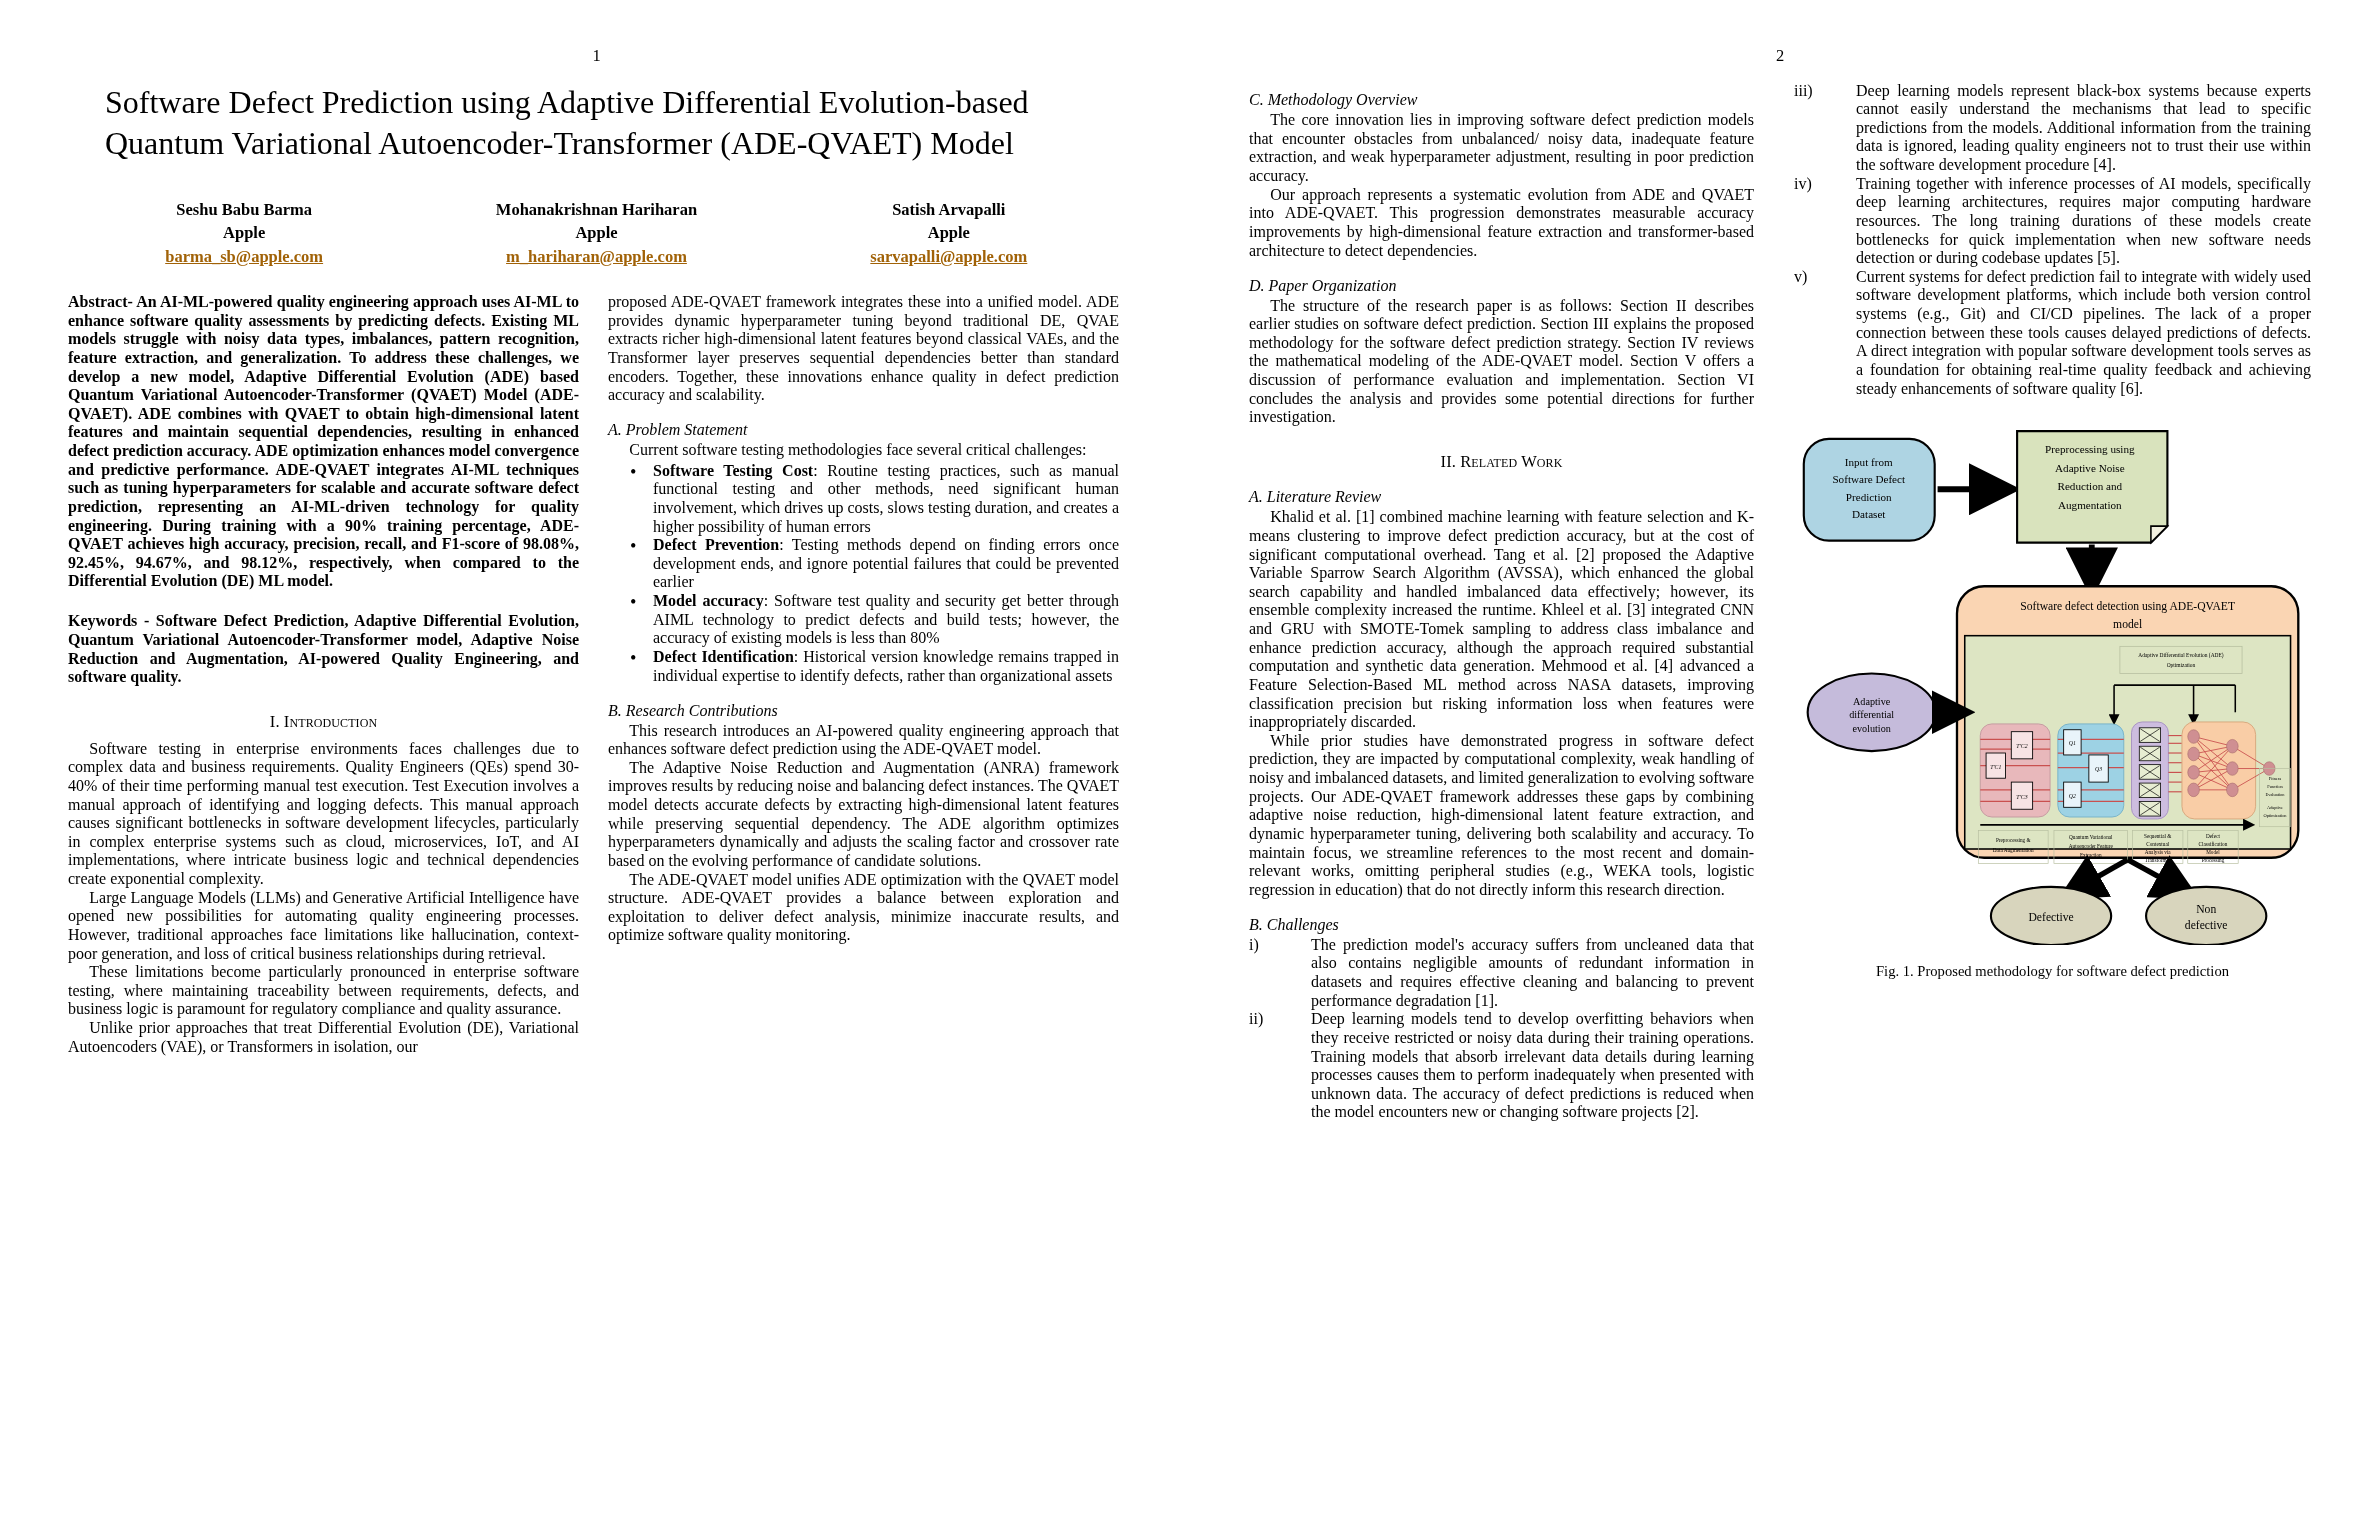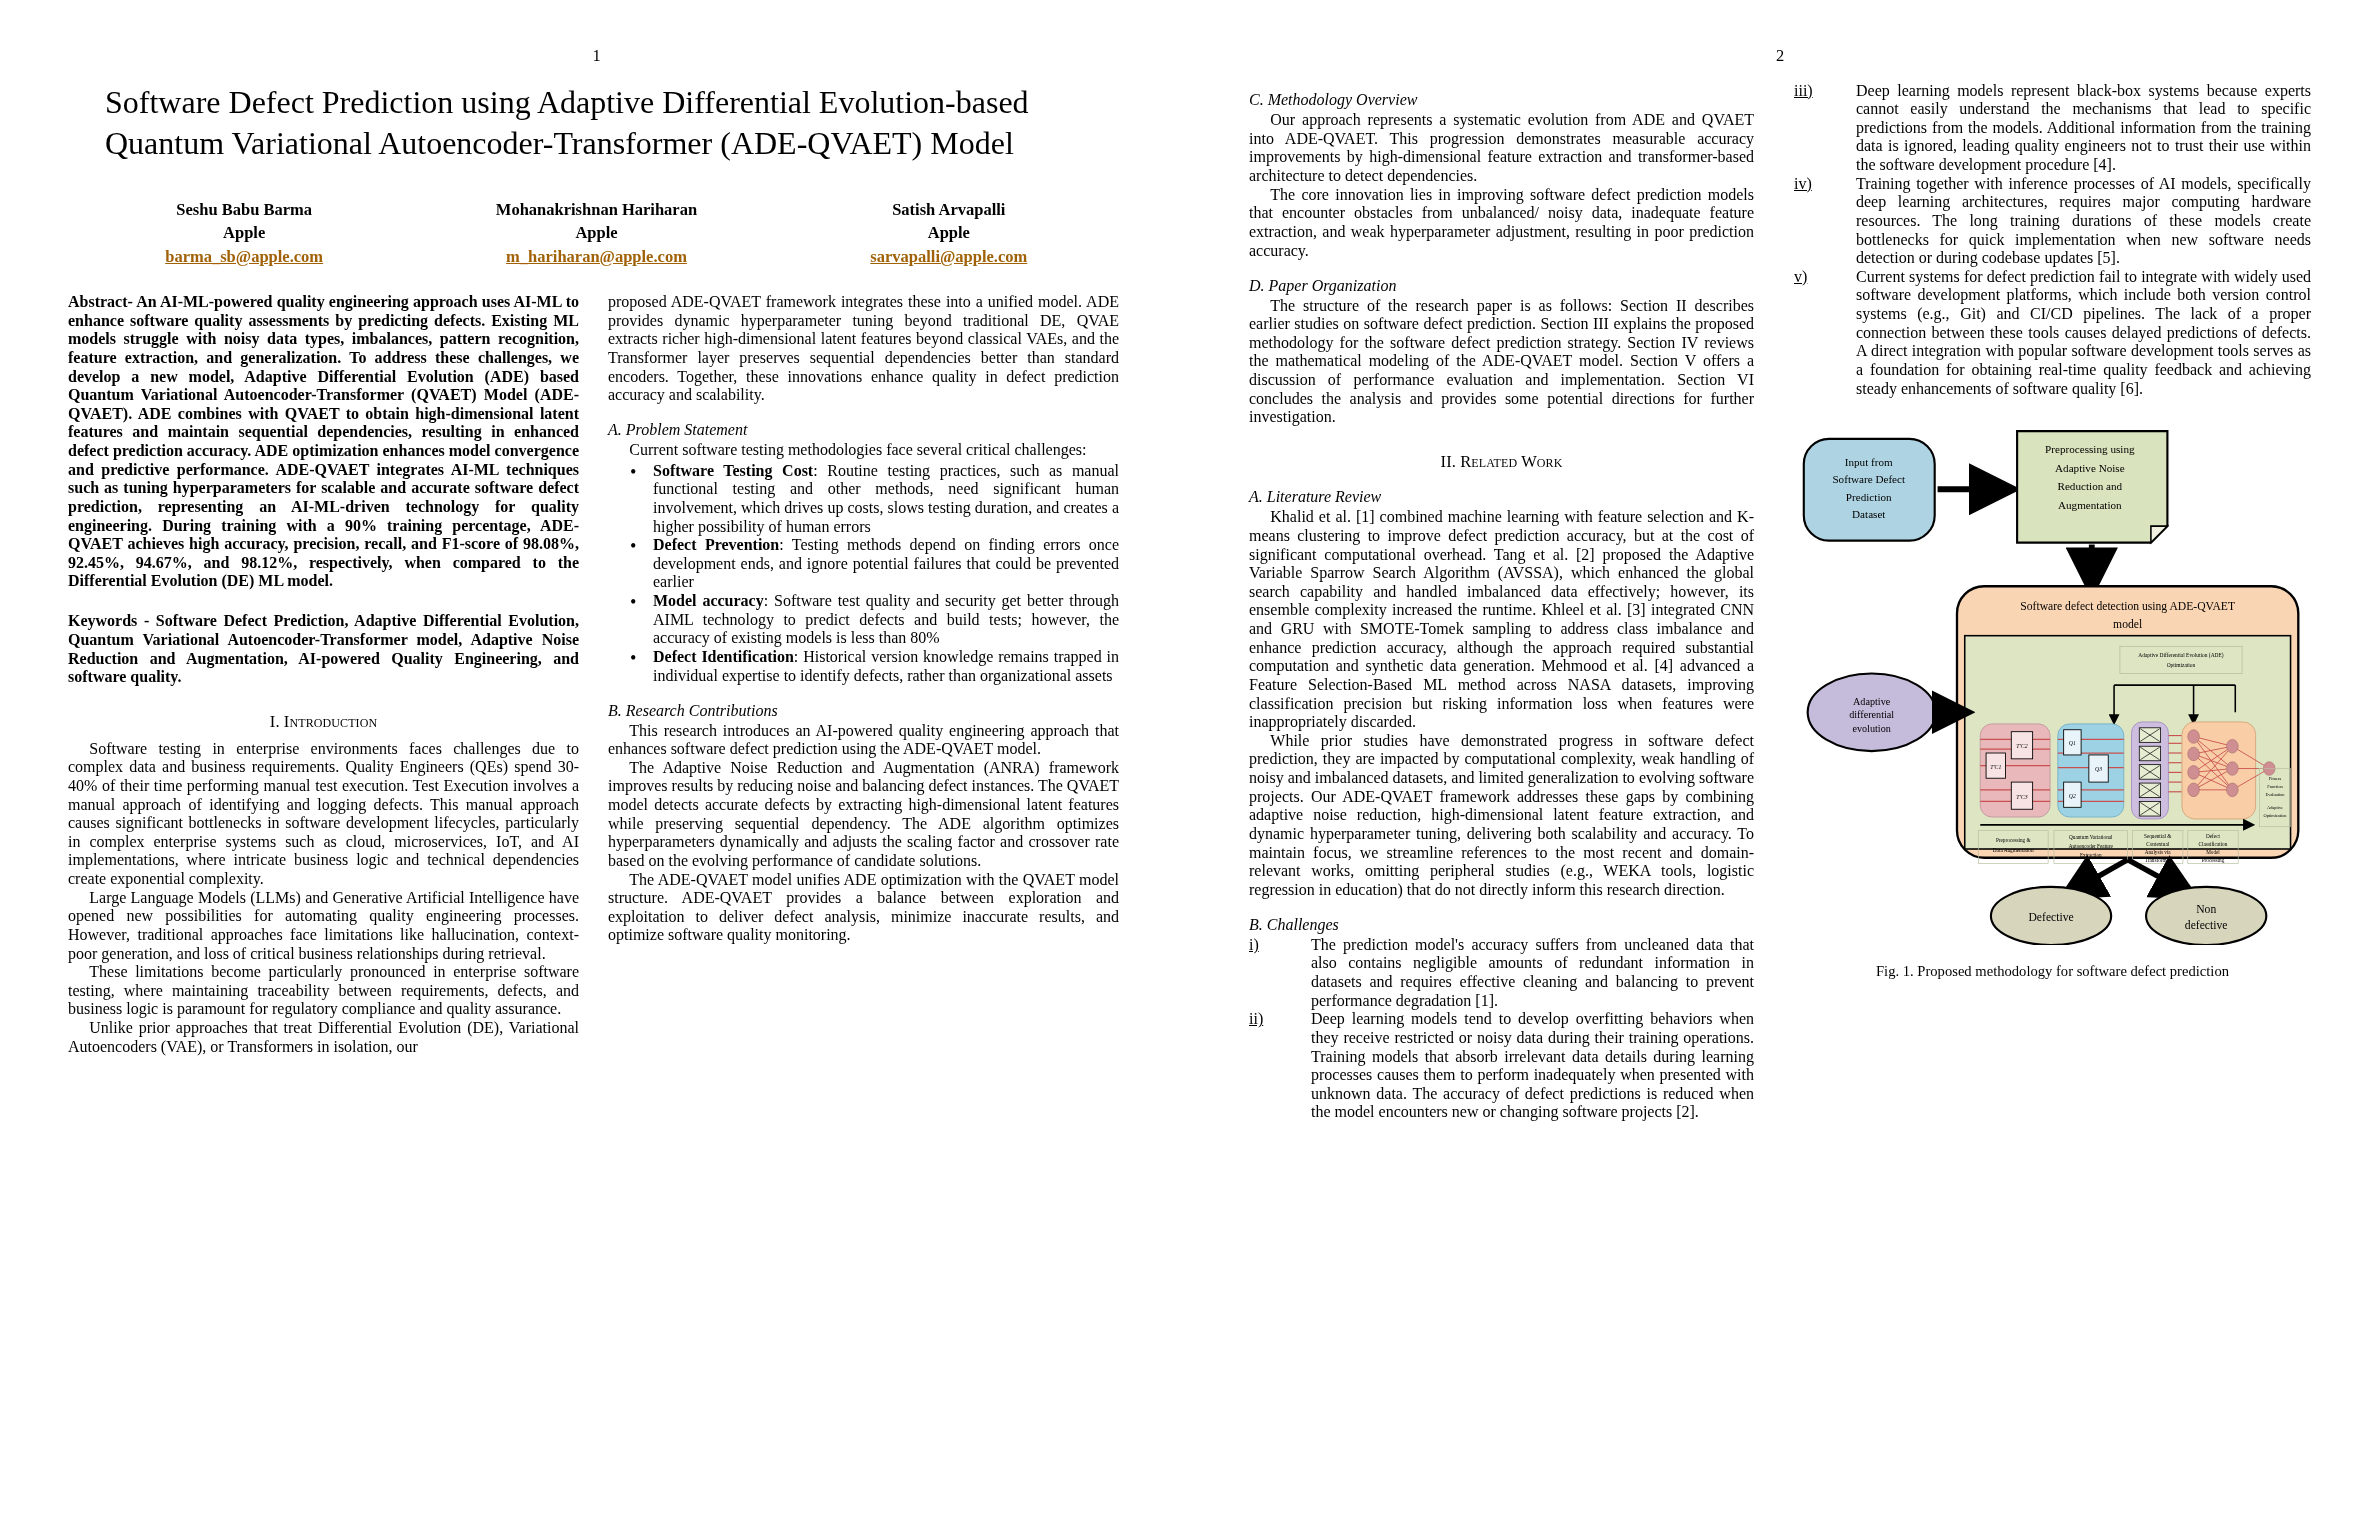--- a/index.html
+++ b/index.html
@@ -135,21 +135,20 @@
 
   .roman-item {
     display: flex;
     text-align: justify;
   }
   .roman-item .rn {
     width: 62px;
     flex: 0 0 62px;
     font-size: 16px;
     line-height: 1.165;
-    text-decoration: underline;
   }
   .roman-item .rtx {
     flex: 1;
     font-size: 16px;
     line-height: 1.165;
     text-align: justify;
   }
 
   
   .fig-head {
@@ -238,22 +237,22 @@
   </div>
 
   <div class="page page-right">
 
     <div class="page-number">2</div>
 
     <div class="cols">
 
       <div class="col">
         <div class="sub-head nogap flush">C.  Methodology Overview</div>
+        <p class="ind">The core innovation lies in improving software defect prediction models that encounter obstacles from unbalanced/ noisy data, inadequate feature extraction, and weak hyperparameter adjustment, resulting in poor prediction accuracy.</p>
         <p class="ind">Our approach represents a systematic evolution from ADE and QVAET into ADE-QVAET. This progression demonstrates measurable accuracy improvements by high-dimensional feature extraction and transformer-based architecture to detect dependencies.</p>
-        <p class="ind">The core innovation lies in improving software defect prediction models that encounter obstacles from unbalanced/ noisy data, inadequate feature extraction, and weak hyperparameter adjustment, resulting in poor prediction accuracy.</p>
 
         <div class="sub-head flush">D.  Paper Organization</div>
         <p class="ind">The structure of the research paper is as follows: Section II describes earlier studies on software defect prediction. Section III explains the proposed methodology for the software defect prediction strategy. Section IV reviews the mathematical modeling of the ADE-QVAET model. Section V offers a discussion of performance evaluation and implementation. Section VI concludes the analysis and provides some potential directions for further investigation.</p>
 
         <div class="sec-head">II. Related Work</div>
 
         <div class="sub-head flush">A. Literature Review</div>
         <p class="ind">Khalid et al. [1] combined machine learning with feature selection and K-means clustering to improve defect prediction accuracy, but at the cost of significant computational overhead. Tang et al. [2] proposed the Adaptive Variable Sparrow Search Algorithm (AVSSA), which enhanced the global search capability and handled imbalanced data effectively; however, its ensemble complexity increased the runtime. Khleel et al. [3] integrated CNN and GRU with SMOTE-Tomek sampling to address class imbalance and enhance prediction accuracy, although the approach required substantial computation and synthetic data generation. Mehmood et al. [4] advanced a Feature Selection-Based ML method across NASA datasets, improving classification precision but risking information loss when features were inappropriately discarded.</p>
         <p class="ind">While prior studies have demonstrated progress in software defect prediction, they are impacted by computational complexity, weak handling of noisy and imbalanced datasets, and limited generalization to evolving software projects. Our ADE-QVAET framework addresses these gaps by combining adaptive noise reduction, high-dimensional latent feature extraction, and dynamic hyperparameter tuning, delivering both scalability and accuracy. To maintain focus, we streamline references to the most recent and domain-relevant works, omitting peripheral studies (e.g., WEKA tools, logistic regression in education) that do not directly inform this research direction.</p>
 

